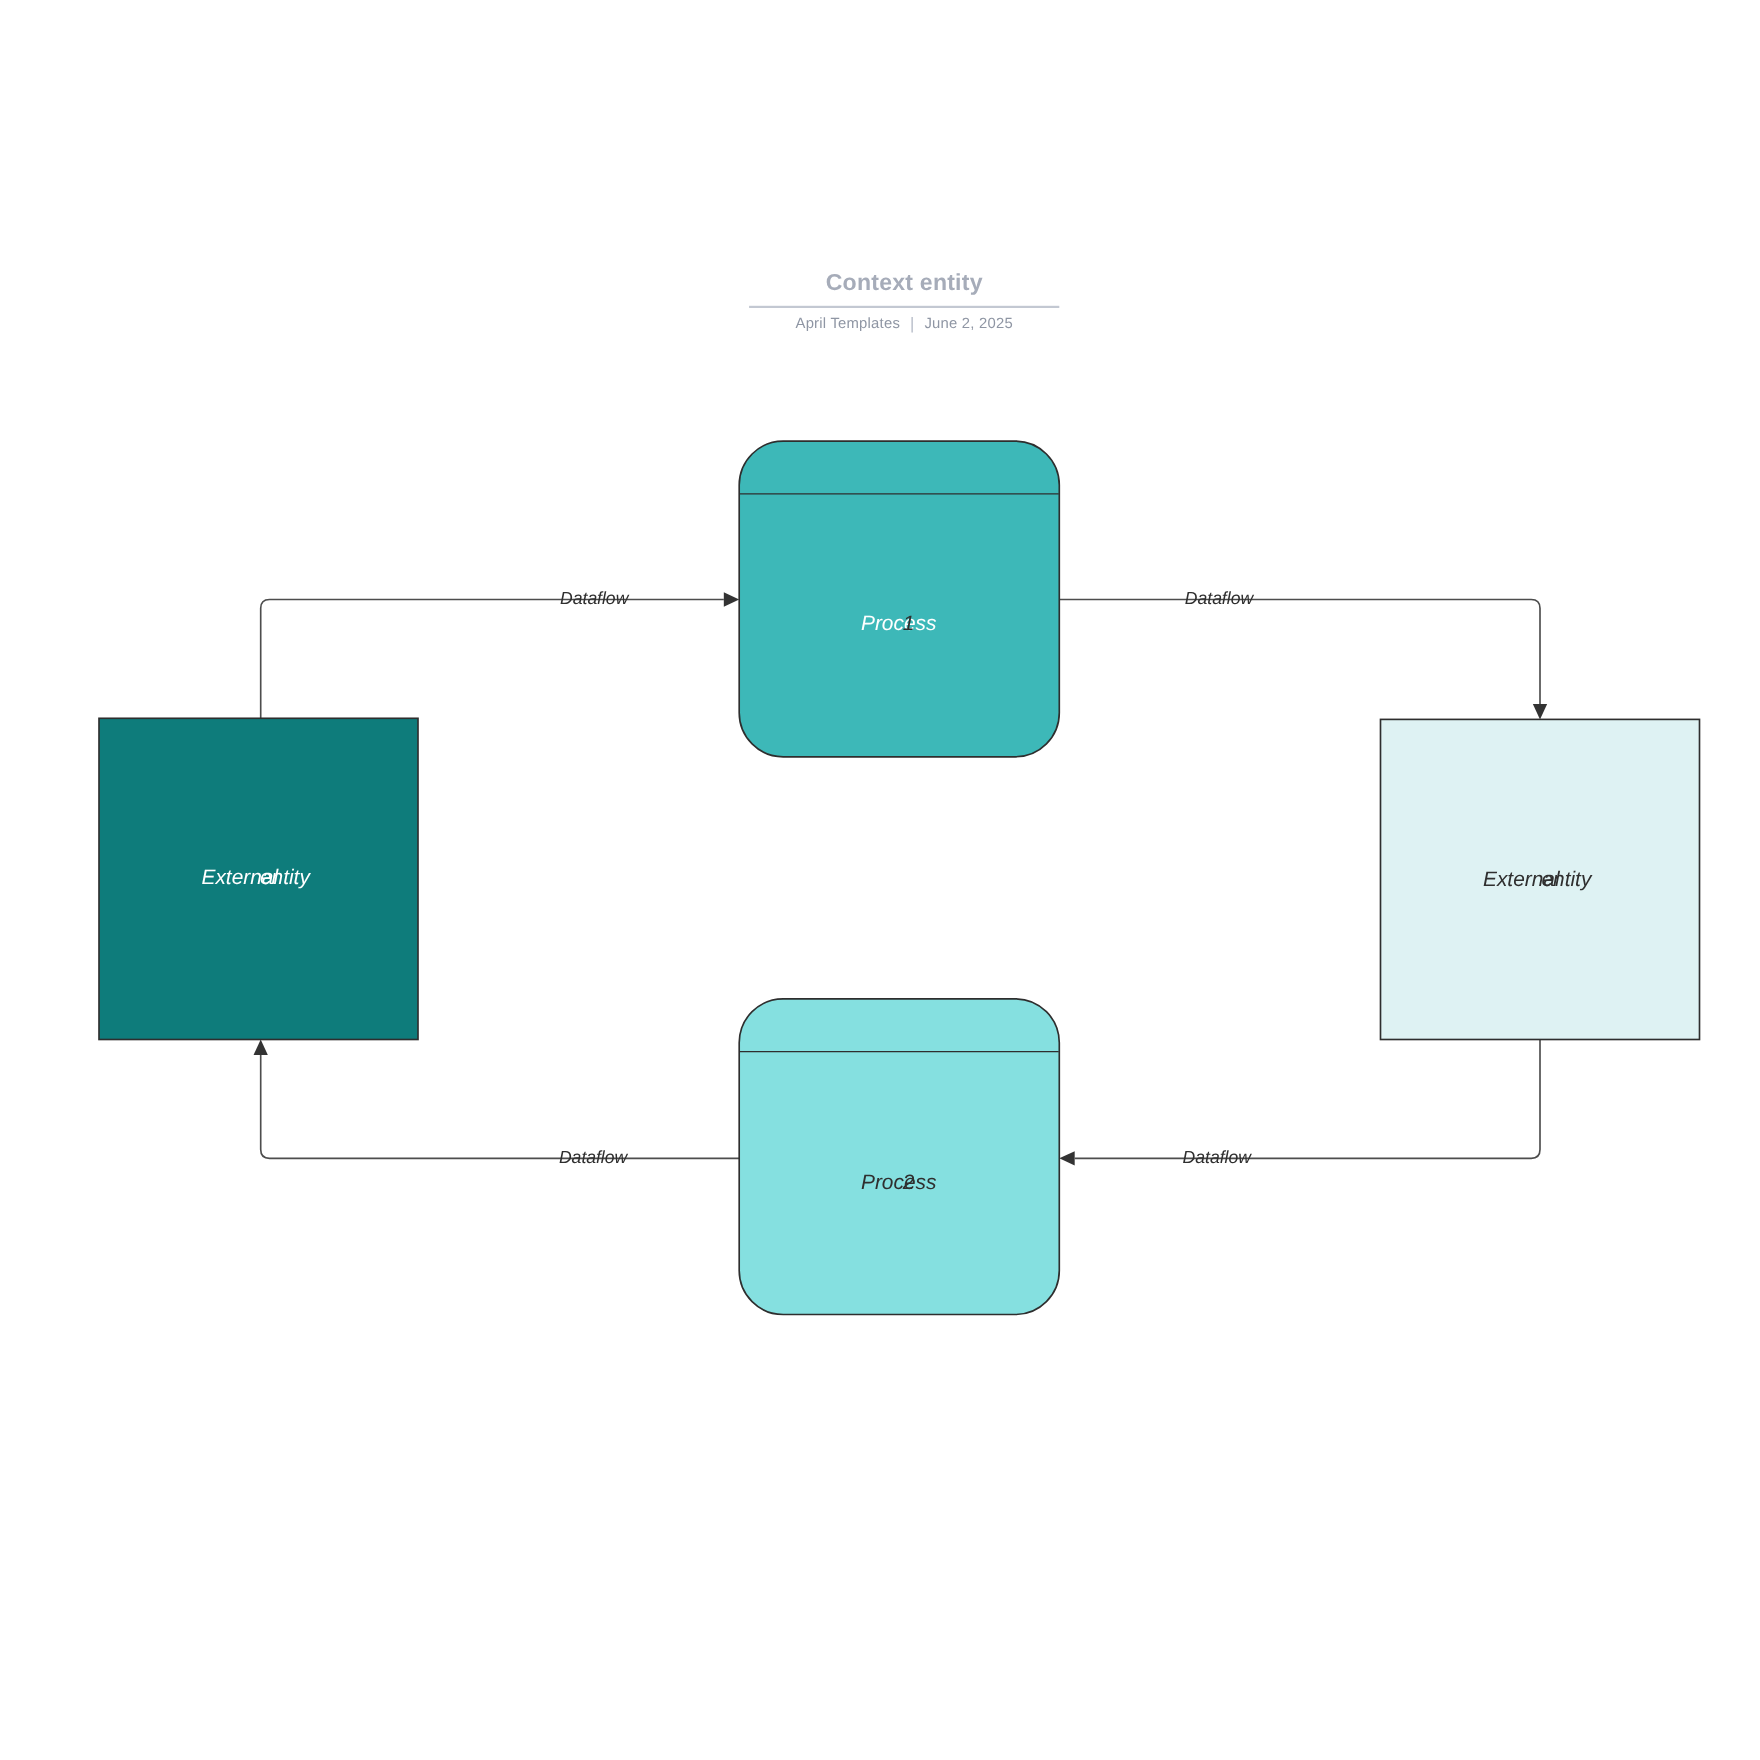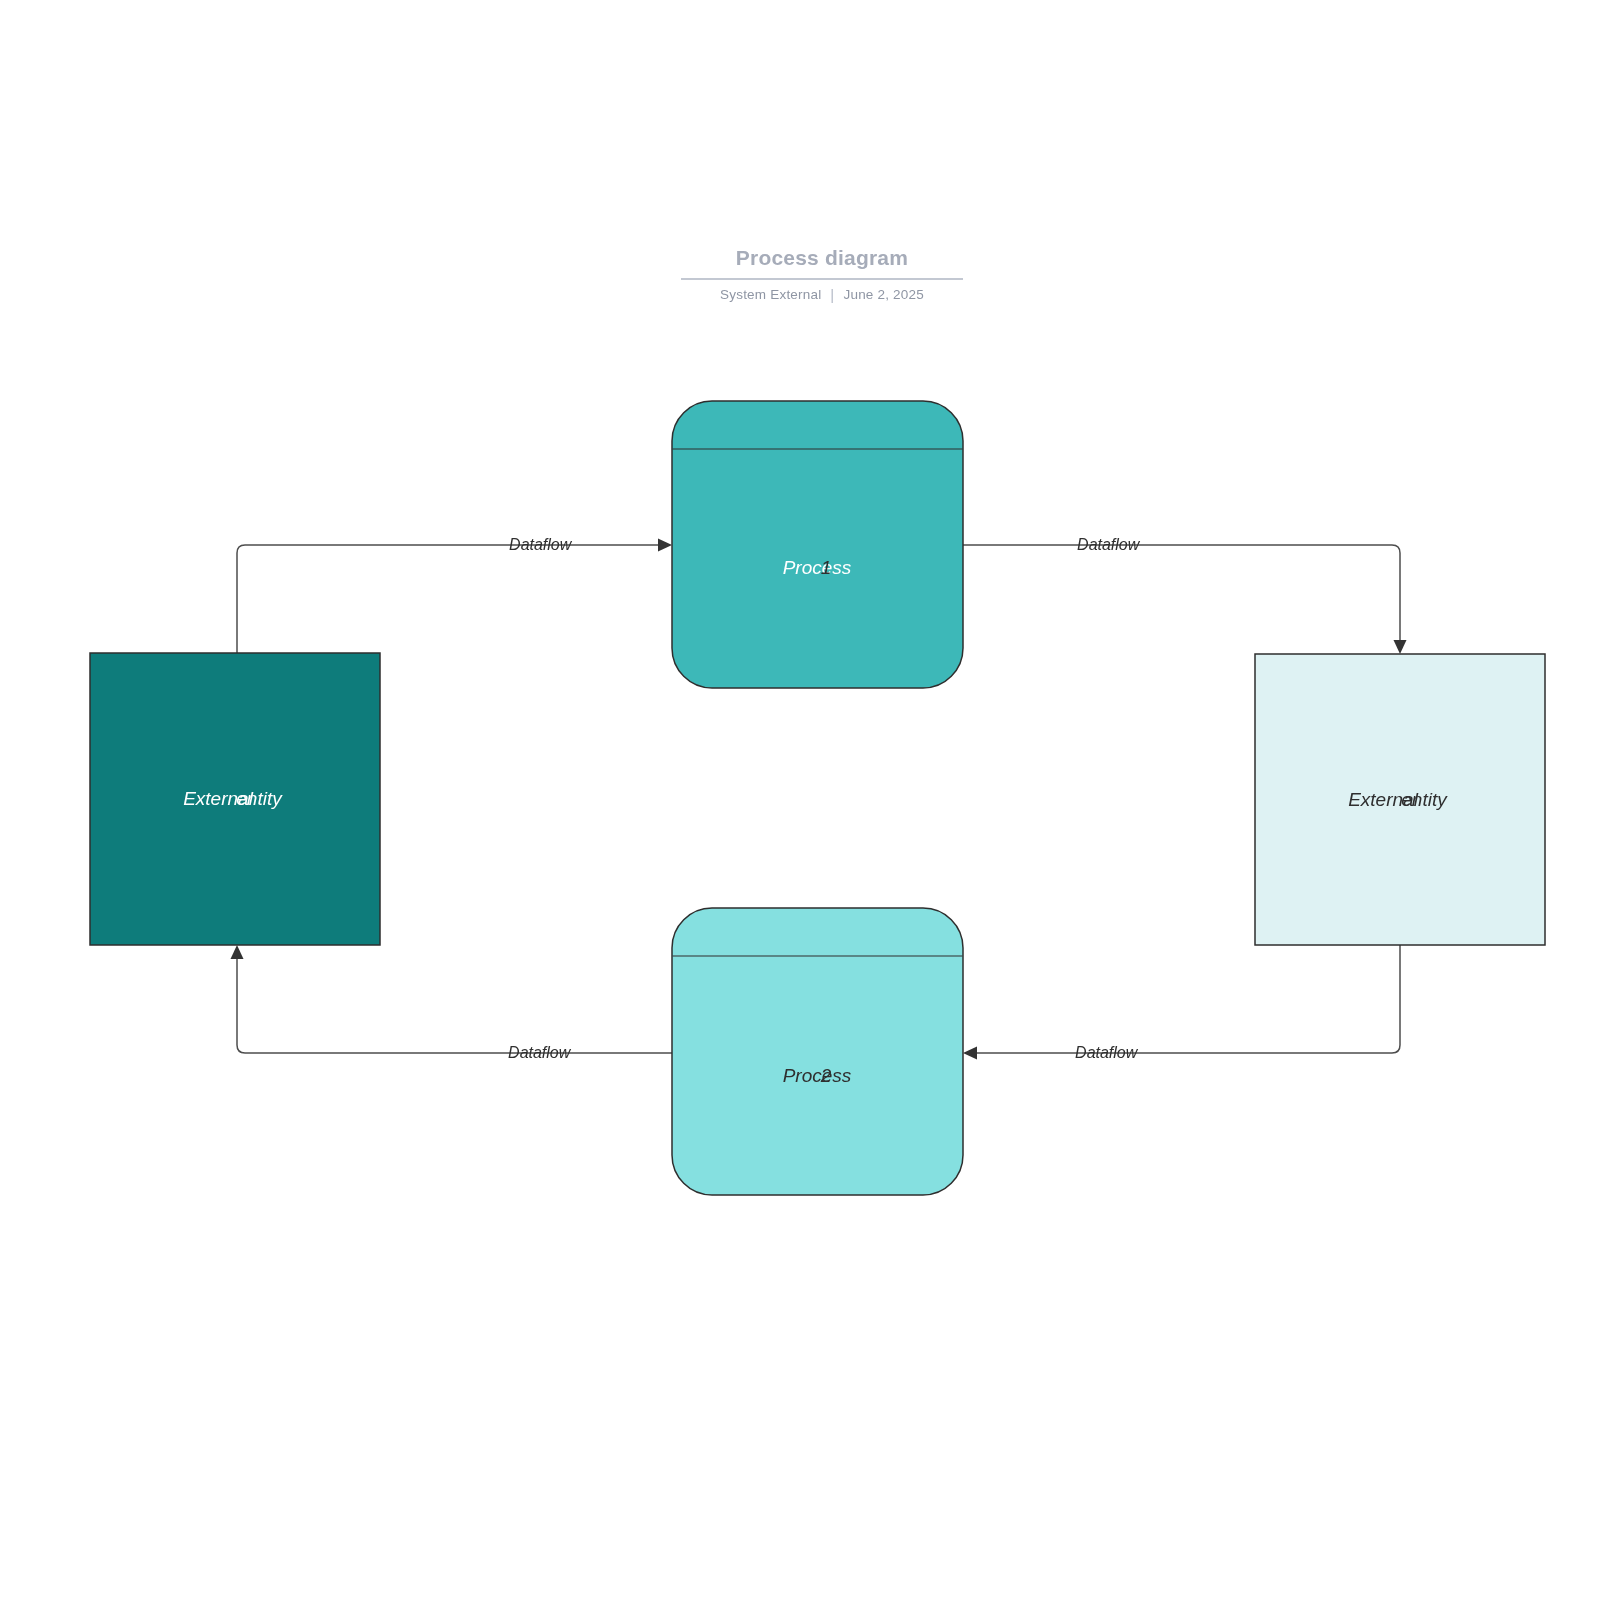--- a/index.html
+++ b/index.html
@@ -101,24 +101,24 @@
     <rect x="1255" y="654" width="290" height="291" stroke-width="1.5" fill="#DEF2F3" stroke="#2E2E2E"></rect>
 
     <rect x="672" y="401" width="291" height="287" rx="40" ry="40" stroke-width="1.5" fill="#3DB8B8" stroke="#2E2E2E"></rect>
     <path d="M672.5,449 L962.5,449" fill="none" stroke-width="1.2" stroke="#2E2E2E"></path>
 
     <rect x="672" y="908" width="291" height="287" rx="40" ry="40" stroke-width="1.5" fill="#85E0E0" stroke="#2E2E2E"></rect>
     <path d="M672.5,956 L962.5,956" fill="none" stroke-width="1.2" stroke="#2E2E2E"></path>
   </svg>
 
   <div class="doc-header">
-    <div class="doc-title" style="color: rgb(166, 172, 185);">Process diagram</div>
+    <div class="doc-title" style="color: rgb(166, 172, 185);">Context entity</div>
     <div class="doc-title-rule"></div>
     <div class="doc-subtitle" style="color: rgb(143, 150, 164);">
-      <span>System External</span><span class="sep">|</span><span>June 2, 2025</span>
+      <span>April Templates</span><span class="sep">|</span><span>June 2, 2025</span>
     </div>
   </div>
 
   <div class="pair shape-label" style="left:817px; top:568px;">
     <span style="left: 0px; color: rgb(255, 255, 255);">Process</span>
     <span style="left: 9px; color: rgb(47, 47, 47);">1</span>
   </div>
 
   <div class="pair shape-label" style="left:817px; top:1076px;">
     <span style="left: 0px; color: rgb(47, 47, 47);">Process</span>

